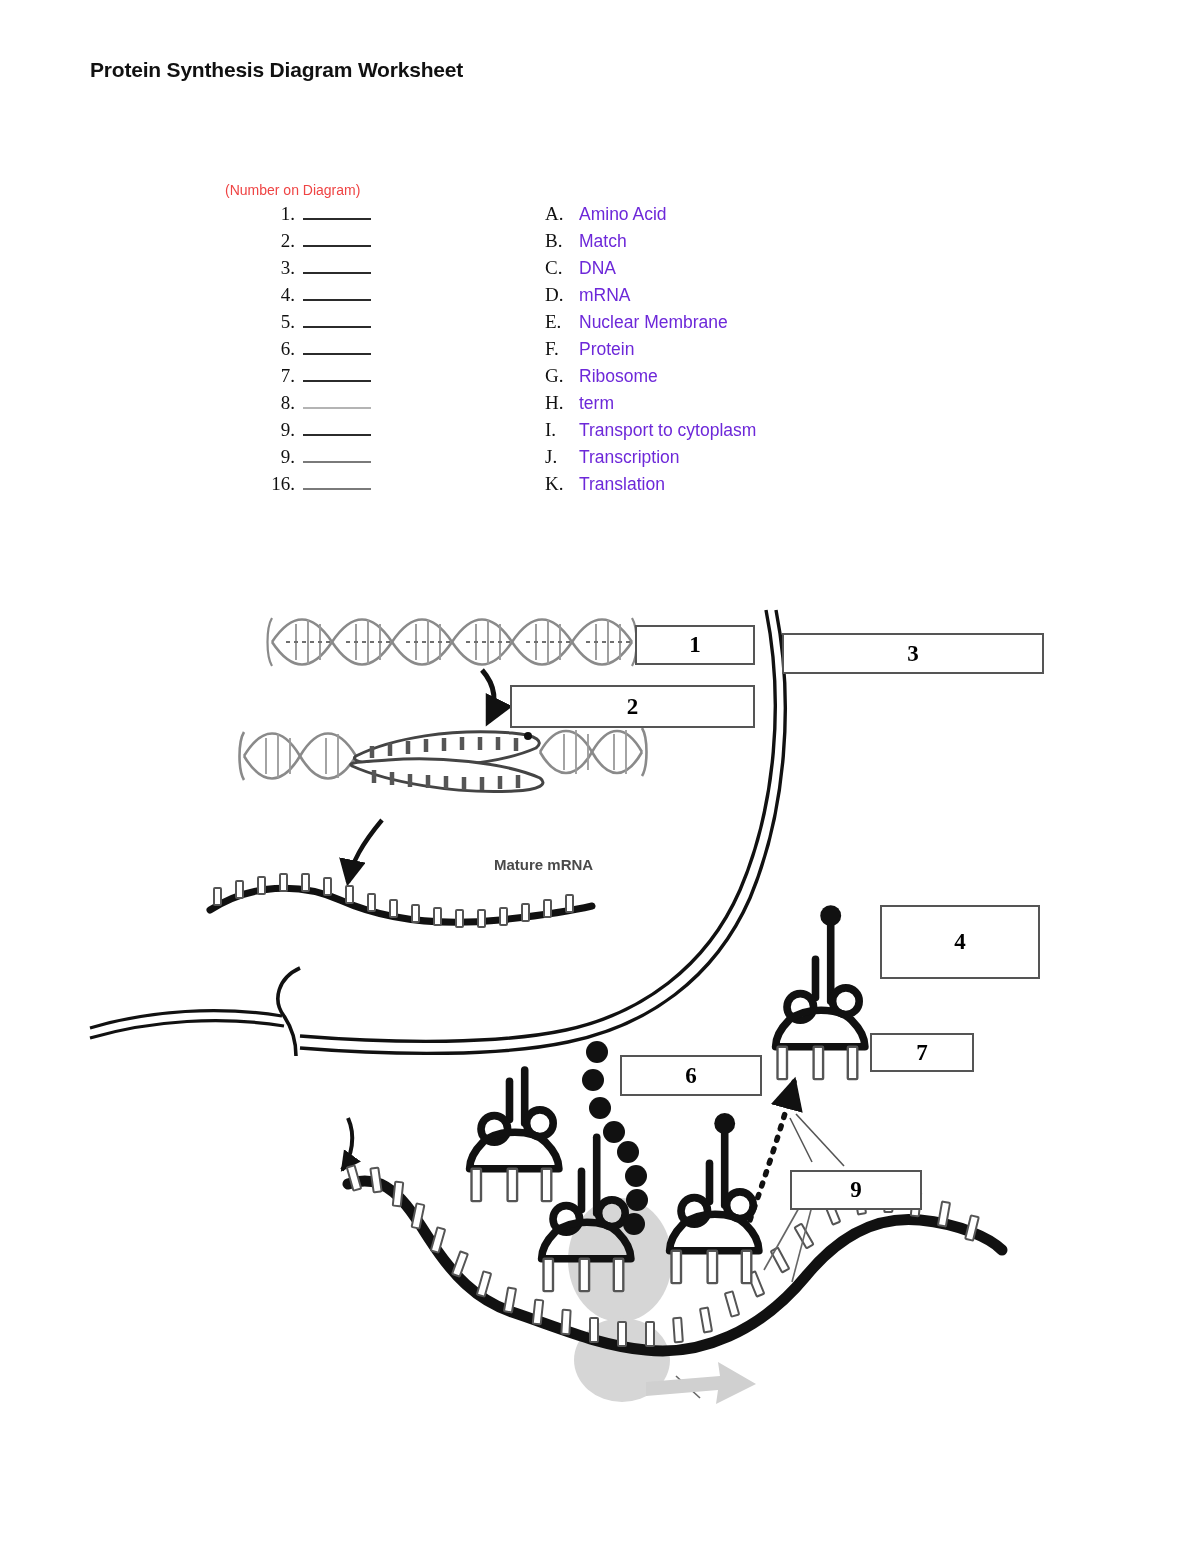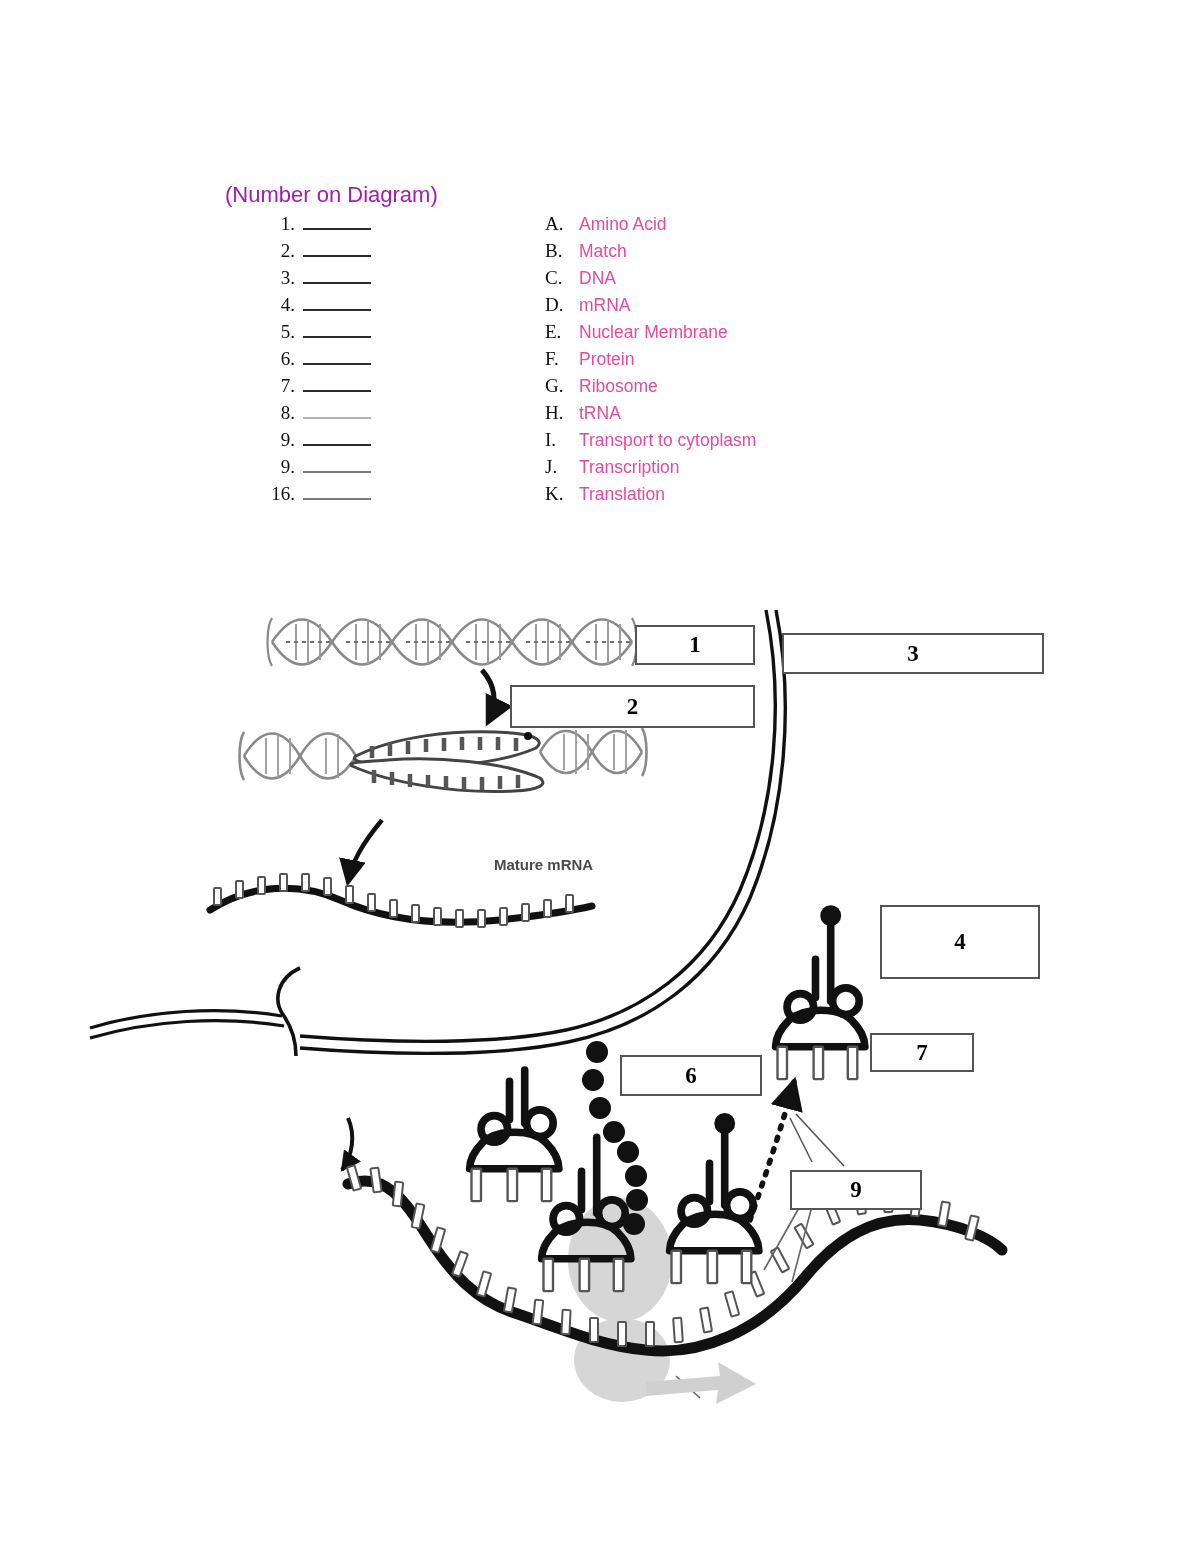--- a/index.html
+++ b/index.html
@@ -39,22 +39,22 @@
   }
 
   
   #matching-area {
     position: absolute;
     left: 225px;
     top: 182px;
     width: 800px;
   }
   #numbers-caption {
-    font-size: 22px;
-    color: #a21caf;
+    font-size: 14px;
+    color: #ef4444;
     margin: 0 0 2px 0;
   }
   #lists-row {
     position: relative;
     margin-top: 3px;
   }
   #number-list {
     position: absolute;
     left: 28px;
     top: 0;
@@ -94,21 +94,21 @@
     height: 27px;
   }
   .term-letter {
     font-family: "Liberation Serif", serif;
     font-size: 19px;
     width: 34px;
     color: #111;
   }
   .term-text {
     font-size: 17.5px;
-    color: #ec4899;
+    color: #6d28d9;
   }
 
   
   #diagram {
     position: absolute;
     left: 0;
     top: 570px;
     width: 1200px;
     height: 950px;
   }
@@ -136,20 +136,21 @@
     color: #4a4a4a;
     z-index: 5;
     white-space: nowrap;
     font-weight: bold;
   }
 </style>
 </head>
 <body>
 
 <div id="header-block">
+  <h1 id="worksheet-title">Protein Synthesis Diagram Worksheet</h1>
 </div>
 
 <div id="matching-area">
   <div id="numbers-caption">(Number on Diagram)</div>
 
   <div id="lists-row">
 
     <div id="number-list">
       <div class="num-row">
         <span class="num-label">1.</span>
@@ -221,21 +222,21 @@
       <div class="term-row">
         <span class="term-letter">F.</span>
         <span class="term-text">Protein</span>
       </div>
       <div class="term-row">
         <span class="term-letter">G.</span>
         <span class="term-text">Ribosome</span>
       </div>
       <div class="term-row">
         <span class="term-letter">H.</span>
-        <span class="term-text">tRNA</span>
+        <span class="term-text">term</span>
       </div>
       <div class="term-row">
         <span class="term-letter">I.</span>
         <span class="term-text">Transport to cytoplasm</span>
       </div>
       <div class="term-row">
         <span class="term-letter">J.</span>
         <span class="term-text">Transcription</span>
       </div>
       <div class="term-row">

